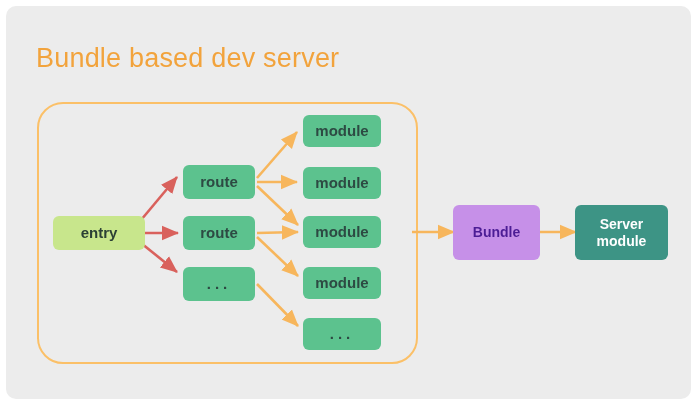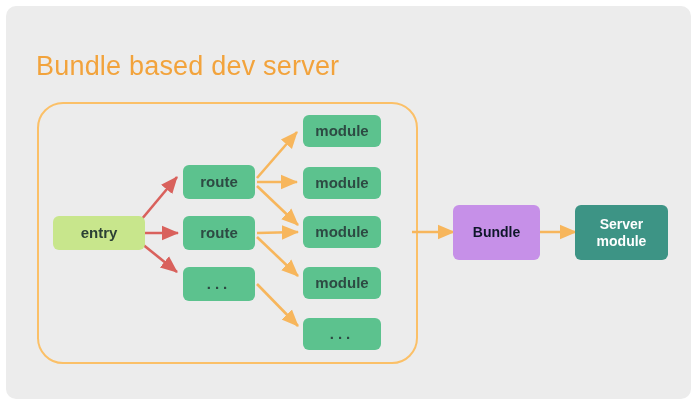--- a/index.html
+++ b/index.html
@@ -19,21 +19,21 @@
     top: 6px;
     width: 685px;
     height: 393px;
     background: #ececec;
     border-radius: 10px;
     overflow: hidden;
   }
   #title {
     position: absolute;
     left: 30px;
-    top: 45px;
+    top: 37px;
     font-size: 27px;
     color: #f2a33c;
     letter-spacing: 0.2px;
     white-space: nowrap;
   }
   #group-box {
     position: absolute;
     left: 31px;
     top: 96px;
     width: 381px;
@@ -57,21 +57,21 @@
   .node-entry {
     background: #c8e68c;
     color: #2b4035;
   }
   .node-green {
     background: #5cc28e;
     color: #2d4a43;
   }
   .node-bundle {
     background: #c690e8;
-    color: #0f172a;
+    color: #4c1d95;
     font-size: 14px;
   }
   .node-server {
     background: #3d9485;
     color: #ffffff;
     font-size: 14px;
   }
   .node .dots {
     letter-spacing: 4px;
   }

